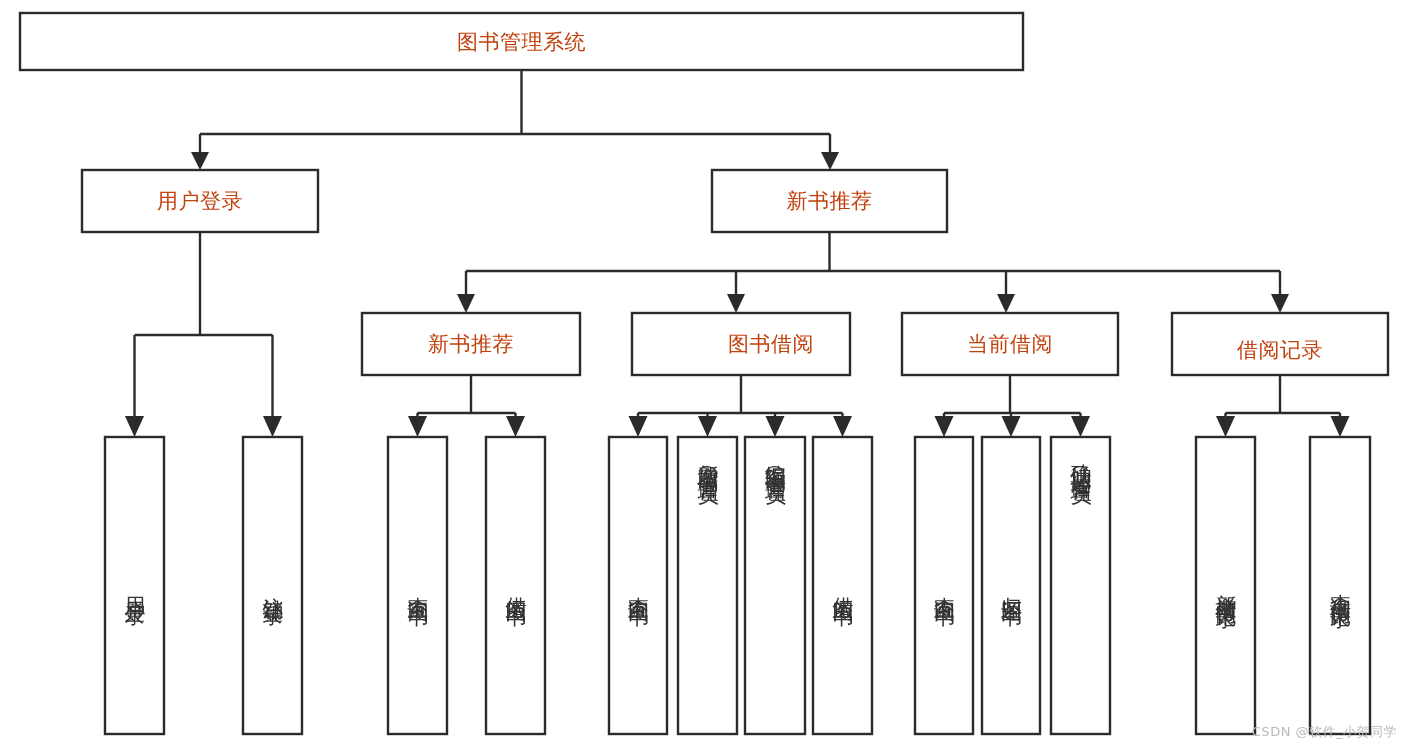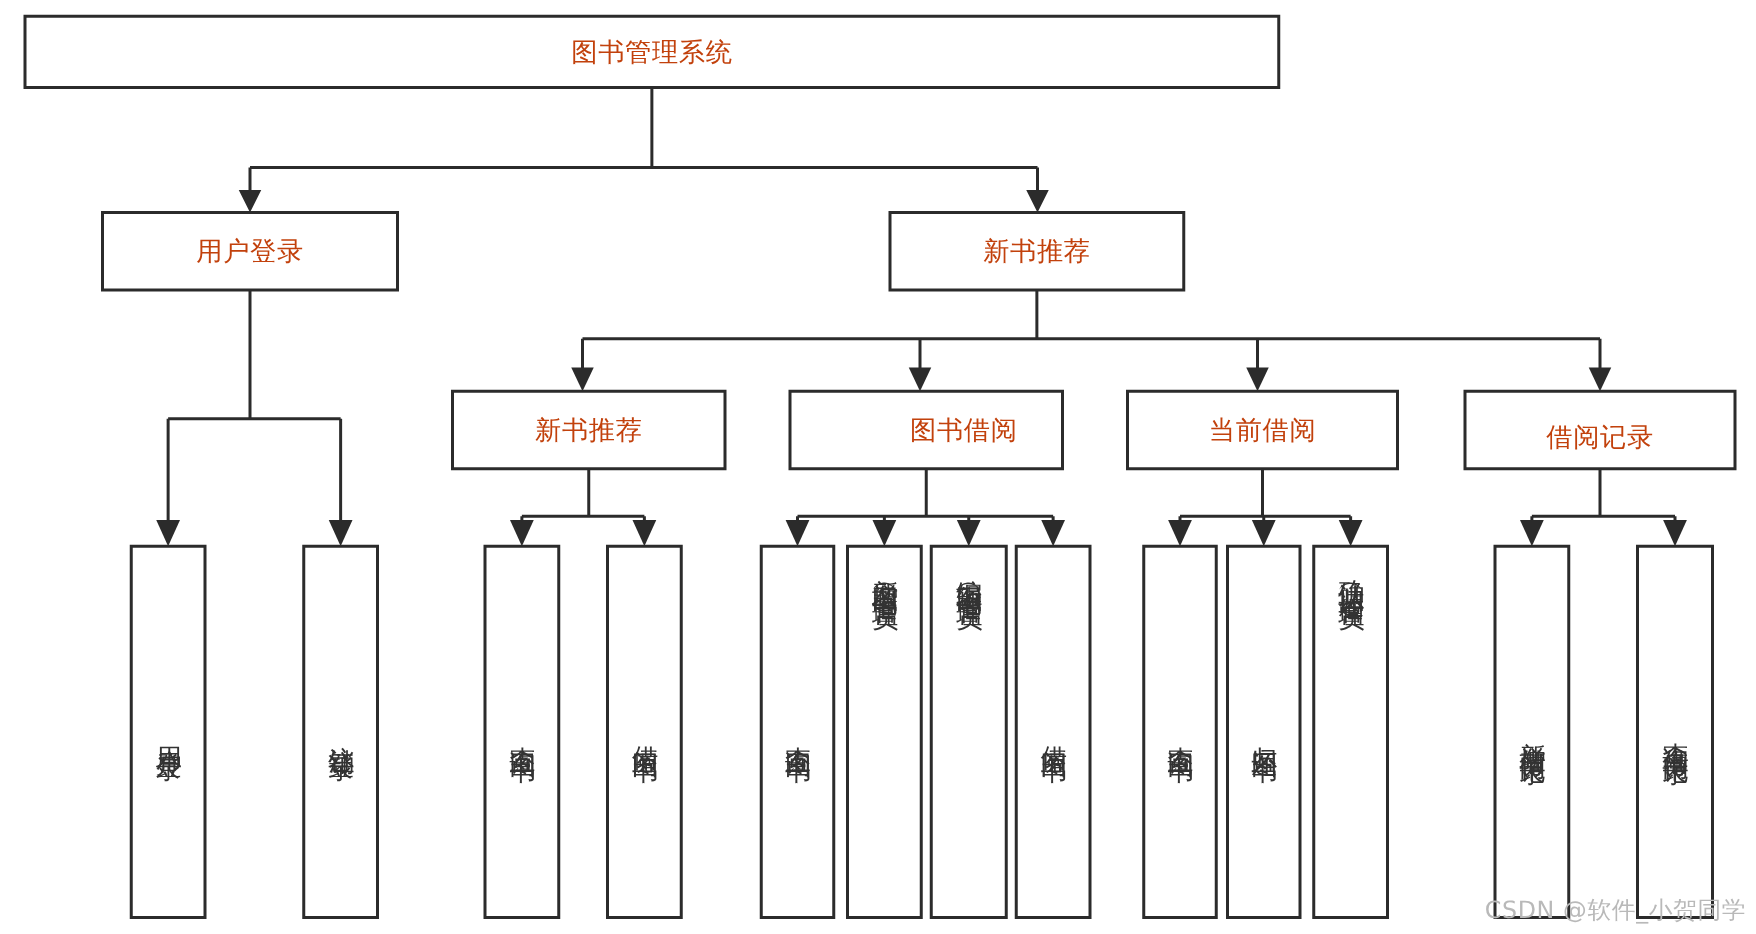--- a/index.html
+++ b/index.html
@@ -61,21 +61,21 @@
     writing-mode: vertical-rl;
     text-orientation: upright;
     letter-spacing: 3px;
     line-height: 1;
     pointer-events: none;
   }
   .watermark {
     position: absolute;
     right: 8px;
     bottom: 6px;
-    font-size: 19px;
+    font-size: 13px;
     color: #b9b9b9;
     letter-spacing: 0.5px;
     white-space: nowrap;
   }
 </style>
 </head>
 <body>
 
 <div id="diagram-root">
 

